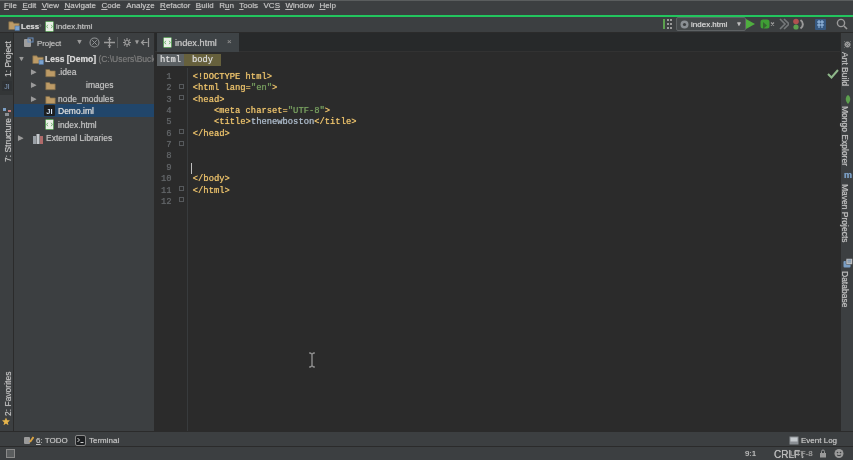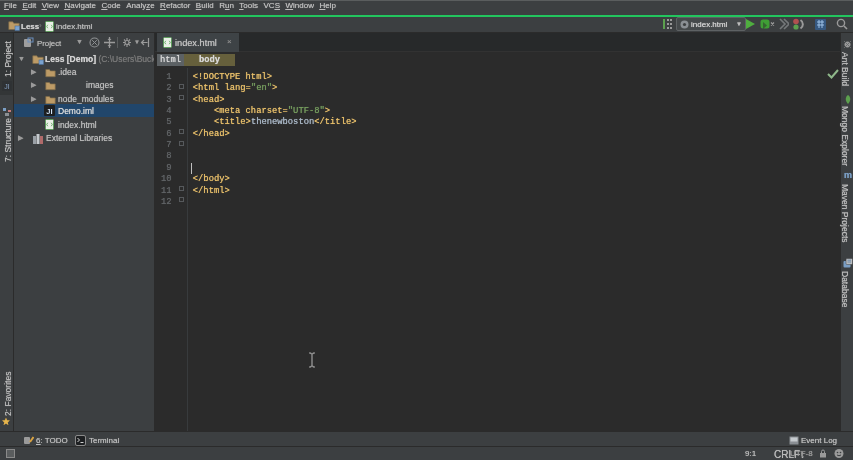--- a/index.html
+++ b/index.html
@@ -158,21 +158,21 @@
           <rect x="0.5" y="0.5" width="8" height="10" rx="1" fill="#e9efe6" stroke="#5f9e5f"></rect>
           <path d="M2.8 3.8 l-1.1 1.7 1.1 1.7 M6.2 3.8 l1.1 1.7 -1.1 1.7" stroke="#4f9e4f" stroke-width="0.8" fill="none"></path>
         </svg>
         <span class="abs" style="left:18px;top:4.5px;font-size:9.2px;color:#c0c0c0;">index.html</span>
         <span class="abs" style="left:70px;top:4px;font-size:8px;color:#8a8a8a;">×</span>
       </div>
     </div>
 
     <div class="abs" style="left:0;top:19px;width:685px;height:16px;background:#2b2b2b;">
       <span class="abs mono" style="left:2px;top:2px;font-size:8.8px;padding:1px 3px;background:#5c6164;color:#d8d8d8;">html</span>
-      <span class="abs mono" style="left:29px;top:2px;font-size:8.8px;padding:1px 15px;background:#66603c;color:#d8d8d8;font-weight:bold;">body</span>
+      <span class="abs mono" style="left:29px;top:2px;font-size:8.8px;padding:1px 8px;background:#66603c;color:#d8d8d8;">body</span>
     </div>
 
     <div class="abs" style="left:32px;top:35px;width:1px;height:363px;background:#383b3d;"></div>
 
     <div class="abs mono" id="lnums" style="left:0;top:38.8px;width:16.5px;font-size:8.8px;line-height:11.37px;color:#606366;text-align:right;">
       <div>1</div>
         <div>2</div>
         <div>3</div>
         <div>4</div>
         <div>5</div>

